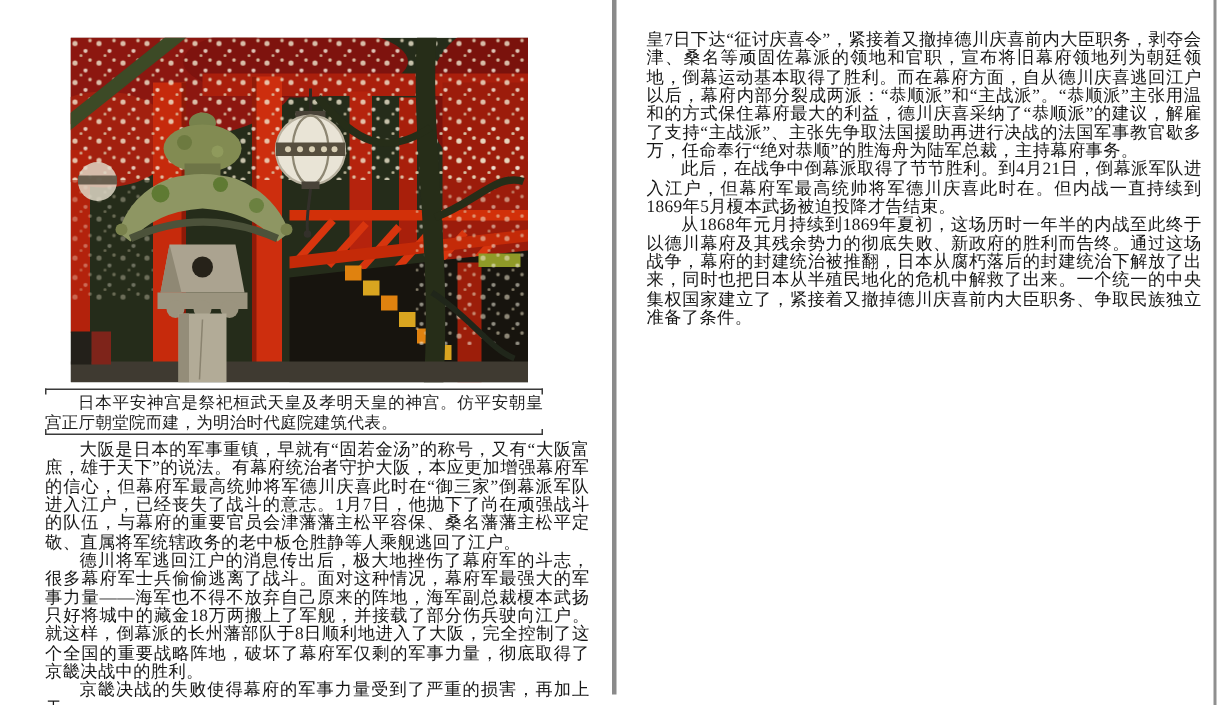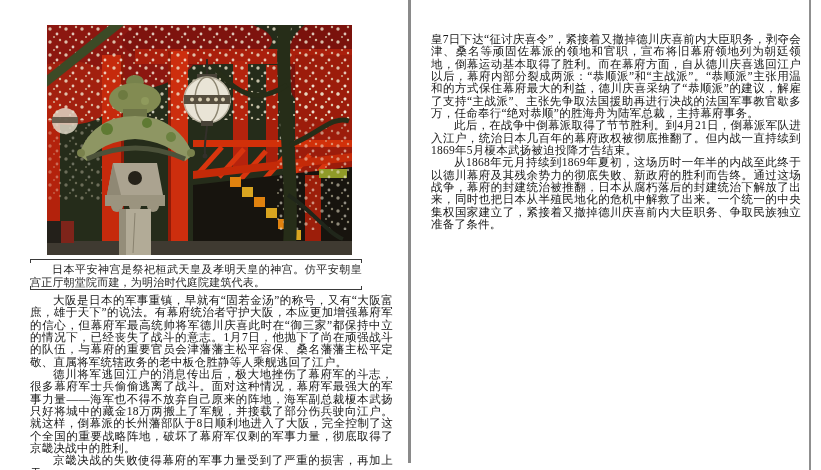--- a/index.html
+++ b/index.html
@@ -20,21 +20,21 @@
   .cap-rule.bottom .tick { bottom:0; }
   .cap-rule .tick.l { left:0; } .cap-rule .tick.r { right:0; }
   .caption { position:absolute; left:30px; top:263px; width:332px;
              font-size:11px; line-height:12.5px; text-align:justify; text-indent:2em;
              color:#1c1c1c; letter-spacing:.2px; }
 
   
   .body-col { position:absolute; font-size:11.5px; line-height:12.35px;
               text-align:justify; letter-spacing:.25px; color:#161616; }
   .body-col p[data-indent="true"] { text-indent:2em; }
-  .body-col p[data-indent="false"] { text-indent:0;margin-top:12px; }
+  .body-col p[data-indent="false"] { text-indent:0; }
   .left-col  { left:30px;  top:294px; width:363px; }
   .right-col { left:431px; top:21px;  width:370px; }
 
   
   .gutter { position:absolute; left:408px; top:0; width:3px; height:463px; background:#8a8a8a; }
   .page-edge { position:absolute; left:809px; top:0; width:2px; height:470px; background:#8f8f8f; }
 </style>
 </head>
 <body>
 
@@ -157,28 +157,28 @@
     <span class="tick l"></span>
       <span class="tick r"></span>
   </div>
   <figcaption class="caption">日本平安神宫是祭祀桓武天皇及孝明天皇的神宫。仿平安朝皇宫正厅朝堂院而建，为明治时代庭院建筑代表。</figcaption>
   <div class="cap-rule bottom">
     <span class="tick l"></span>
       <span class="tick r"></span>
   </div>
 
   <div class="body-col left-col">
-    <p data-indent="true">大阪是日本的军事重镇，早就有“固若金汤”的称号，又有“大阪富庶，雄于天下”的说法。有幕府统治者守护大阪，本应更加增强幕府军的信心，但幕府军最高统帅将军德川庆喜此时在“御三家”都保持中立的情况下，已经丧失了战斗的意志。1月7日，他抛下了尚在顽强战斗的队伍，与幕府的重要官员会津藩藩主松平容保、桑名藩藩主松平定敬、直属将军统辖政务的老中板仓胜静等人乘舰逃回了江户。</p>
+    <p data-indent="true">大阪是日本的军事重镇，早就有“固若金汤”的称号，又有“大阪富庶，雄于天下”的说法。有幕府统治者守护大阪，本应更加增强幕府军的信心，但幕府军最高统帅将军德川庆喜此时在“御三家”倒幕派军队进入江户，已经丧失了战斗的意志。1月7日，他抛下了尚在顽强战斗的队伍，与幕府的重要官员会津藩藩主松平容保、桑名藩藩主松平定敬、直属将军统辖政务的老中板仓胜静等人乘舰逃回了江户。</p>
     <p data-indent="true">德川将军逃回江户的消息传出后，极大地挫伤了幕府军的斗志，很多幕府军士兵偷偷逃离了战斗。面对这种情况，幕府军最强大的军事力量——海军也不得不放弃自己原来的阵地，海军副总裁榎本武扬只好将城中的藏金18万两搬上了军舰，并接载了部分伤兵驶向江户。就这样，倒幕派的长州藩部队于8日顺利地进入了大阪，完全控制了这个全国的重要战略阵地，破坏了幕府军仅剩的军事力量，彻底取得了京畿决战中的胜利。</p>
     <p data-indent="true">京畿决战的失败使得幕府的军事力量受到了严重的损害，再加上天</p>
   </div>
 
   <div class="gutter"></div>
 
   <div class="body-col right-col">
     <p data-indent="false">皇7日下达“征讨庆喜令”，紧接着又撤掉德川庆喜前内大臣职务，剥夺会津、桑名等顽固佐幕派的领地和官职，宣布将旧幕府领地列为朝廷领地，倒幕运动基本取得了胜利。而在幕府方面，自从德川庆喜逃回江户以后，幕府内部分裂成两派：“恭顺派”和“主战派”。“恭顺派”主张用温和的方式保住幕府最大的利益，德川庆喜采纳了“恭顺派”的建议，解雇了支持“主战派”、主张先争取法国援助再进行决战的法国军事教官歇多万，任命奉行“绝对恭顺”的胜海舟为陆军总裁，主持幕府事务。</p>
-    <p data-indent="true">此后，在战争中倒幕派取得了节节胜利。到4月21日，倒幕派军队进入江户，统治日本几百年的幕府政权被彻底推翻了。但内战一直持续到1869年5月榎本武扬被迫投降才告结束。</p>
+    <p data-indent="true">此后，在战争中倒幕派取得了节节胜利。到4月21日，倒幕派军队进入江户，但幕府军最高统帅将军德川庆喜此时在。但内战一直持续到1869年5月榎本武扬被迫投降才告结束。</p>
     <p data-indent="true">从1868年元月持续到1869年夏初，这场历时一年半的内战至此终于以德川幕府及其残余势力的彻底失败、新政府的胜利而告终。通过这场战争，幕府的封建统治被推翻，日本从腐朽落后的封建统治下解放了出来，同时也把日本从半殖民地化的危机中解救了出来。一个统一的中央集权国家建立了，紧接着又撤掉德川庆喜前内大臣职务、争取民族独立准备了条件。</p>
   </div>
 
   <div class="page-edge"></div>
 
 </div>
 
 </body></html>

